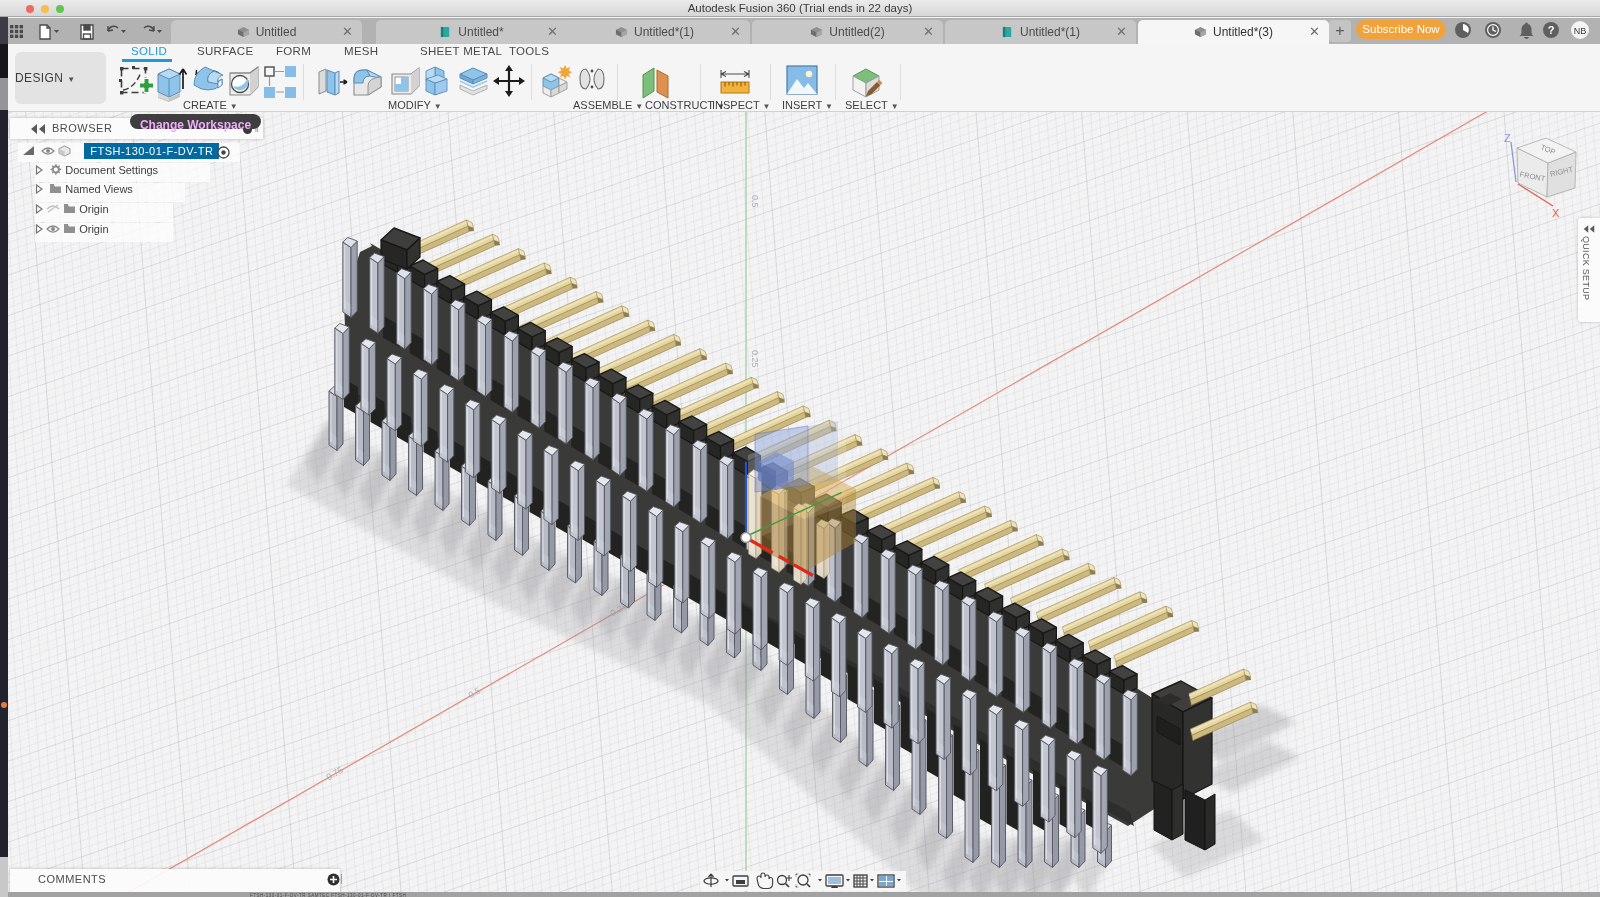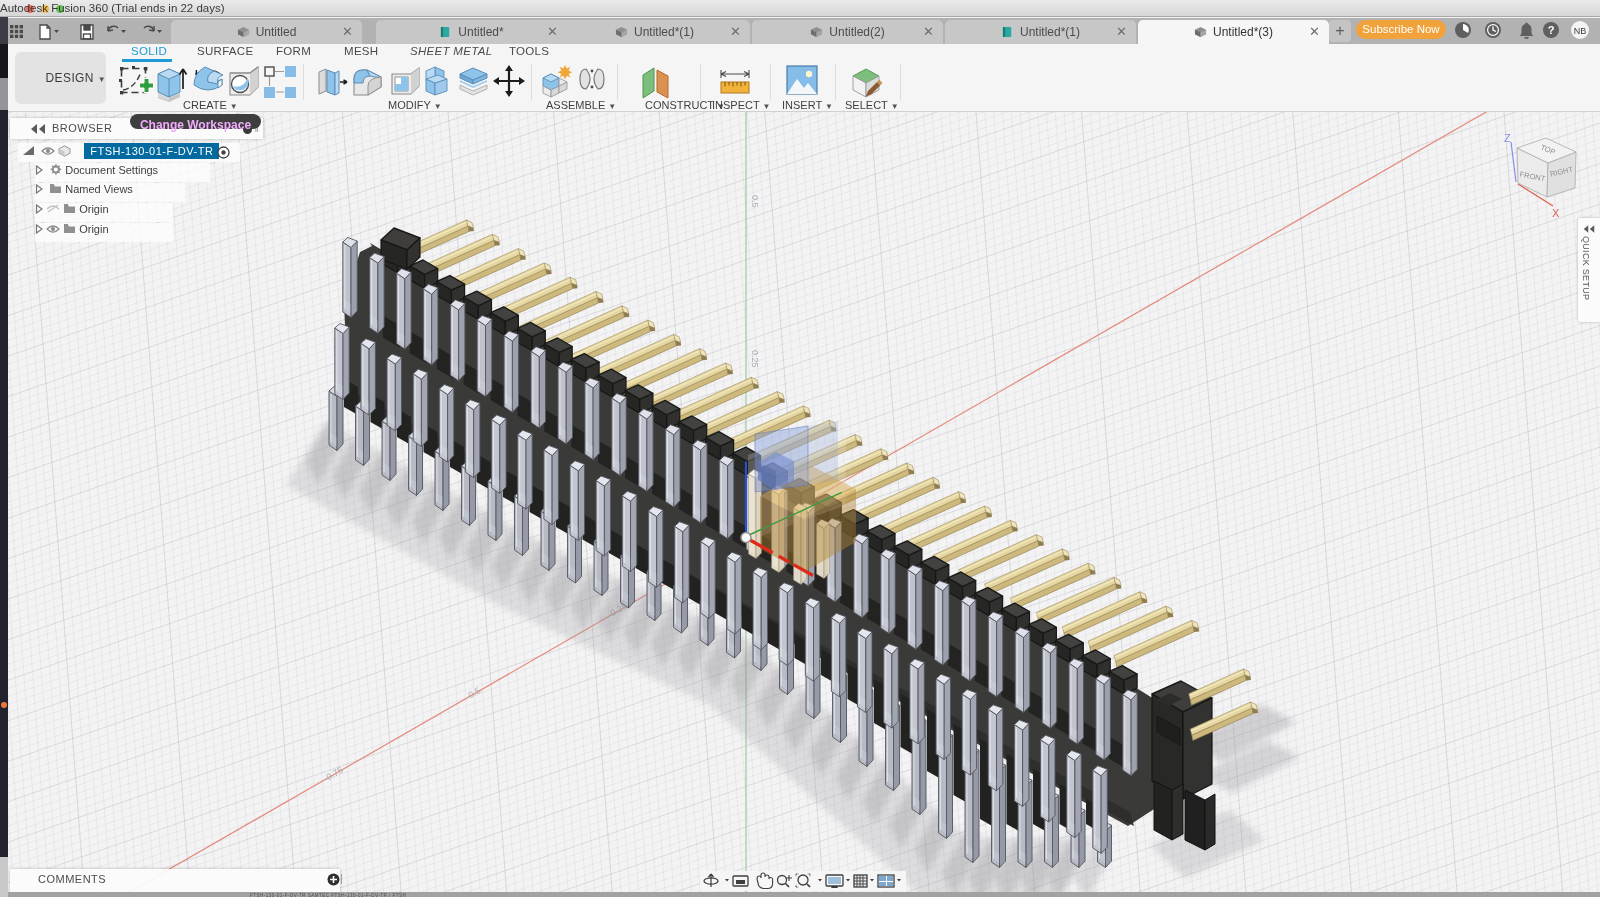--- a/index.html
+++ b/index.html
@@ -2,37 +2,37 @@
 <html><head><meta charset="utf-8"><style>
 * { margin:0; padding:0; box-sizing:border-box; }
 html,body { width:1600px; height:897px; overflow:hidden; font-family:"Liberation Sans",sans-serif; }
 #app { position:relative; width:1600px; height:897px; background:#f3f3f4; }
 .abs { position:absolute; }
 
 
 #titlebar { position:absolute; left:0; top:0; width:1600px; height:17px;
   background:linear-gradient(#ebebeb,#d6d6d6); border-bottom:1px solid #a8a8a8; }
 #titlebar .tl { position:absolute; top:5px; width:8px; height:8px; border-radius:50%; }
-#title-text { position:absolute; top:2px; left:0; width:1600px; text-align:left;
+#title-text { position:absolute; top:2px; left:0; width:1600px; text-align:center;
   font-size:11.5px; color:#3a3a3a; }
 
 
 #tabbar { position:absolute; left:8px; top:18px; width:1592px; height:26px; background:#b2b2b2; }
 .doctab { position:absolute; top:20px; height:24px; width:191px; background:#c7c7c7;
   border-radius:5px 5px 0 0; font-size:12px; color:#4b4b4b; }
 .doctab.active { background:#f6f6f6; color:#333; }
 .doctab .lbl { position:absolute; top:5px; left:0; right:0; text-align:center; }
 .doctab .x { position:absolute; right:9px; top:4px; font-size:13px; color:#6e6e6e; }
 .cubeic { display:inline-block; width:13px; height:12px; vertical-align:-2px; margin-right:6px; }
 
 
 #ribbon { position:absolute; left:8px; top:44px; width:1592px; height:68px; background:#f5f5f5;
   border-bottom:1px solid #d0d0d0; }
 #designbtn { position:absolute; left:7px; top:8px; width:91px; height:52px; background:#e3e3e3;
-  border-radius:6px; text-align:right; line-height:52px; font-size:12px; color:#3c3c3c; letter-spacing:0.4px; }
+  border-radius:6px; text-align:left; line-height:52px; font-size:12px; color:#3c3c3c; letter-spacing:0.4px; }
 .rtab { position:absolute; top:1px; font-size:11.5px; color:#4a4a4a; letter-spacing:0.3px;text-align:right; }
 .rlabel { position:absolute; top:55px; font-size:11px; color:#3f3f3f; }
 .rsep { position:absolute; top:20px; height:36px; width:1px; background:#dcdcdc; }
 .dd { color:#555; font-size:8px; }
 
 
 .panel { position:absolute; background:rgba(252,252,252,0.92); box-shadow:0 0 3px rgba(0,0,0,0.25); }
 #browserhead { left:10px; top:118px; width:253px; height:21px; font-size:11px; color:#4c4c4c; }
 #browserhead .tt { position:absolute; left:42px; top:4px; letter-spacing:0.5px; }
 .treerow { position:absolute; left:18px; height:19px; background:rgba(252,252,252,0.85); font-size:11px; color:#3e3e3e; }
@@ -1464,21 +1464,21 @@
  <circle cx="97" cy="9" r="8" fill="#5f5f5f"></circle>
       <text x="97" y="13" font-size="11" font-weight="bold" fill="#fff" text-anchor="middle" font-family="Liberation Sans,sans-serif">?</text>
  <circle cx="126" cy="9" r="9" fill="#f4f4f4"></circle>
       <text x="126" y="12.5" font-size="9" fill="#3a3a3a" text-anchor="middle" font-family="Liberation Sans,sans-serif">NB</text>
 </svg>
     <div id="ribbon">
       <div class="rtab" style="left:123px;color:#1e9bd7;">SOLID</div>
       <div class="rtab" style="left:189px;color:#4a4a4a;">SURFACE</div>
       <div class="rtab" style="left:268px;color:#4a4a4a;">FORM</div>
       <div class="rtab" style="left:336px;color:#4a4a4a;">MESH</div>
-      <div class="rtab" style="left:402px;color:#4a4a4a;font-style:italic;">SHEET METAL</div>
+      <div class="rtab" style="left:412px;color:#4a4a4a;">SHEET METAL</div>
       <div class="rtab" style="left:501px;color:#4a4a4a;">TOOLS</div>
       <div class="abs" style="left:114px;top:15px;width:50px;height:3px;background:#1e9bd7;"></div>
       <div id="designbtn">DESIGN <span class="dd">▼</span></div>
 <svg class="abs" style="left:-8px;top:19px" width="920" height="50" viewBox="0 0 920 50">
 
 <g transform="translate(120,4)">
  <g fill="none" stroke="#3c3c3c" stroke-width="1.6" stroke-dasharray="7 4">
   <rect x="1.5" y="1.5" width="24" height="24"></rect>
  </g>
  <g fill="#3c3c3c">
@@ -1608,21 +1608,21 @@
 <g transform="translate(851,2)">
  <path d="M2 11 L15 4 L28 11 L15 18 Z" fill="#7cbf7c" stroke="#55924f" stroke-width="0.9"></path>
  <path d="M2 11 L15 18 L15 32 L2 25 Z" fill="#f2f2f2" stroke="#9a9a9a" stroke-width="0.9"></path>
  <path d="M15 18 L28 11 L28 25 L15 32 Z" fill="#dcdcdc" stroke="#9a9a9a" stroke-width="0.9"></path>
  <path d="M26 17 L17 26 l-2.2 5.5 l5.5 -2.2 l9 -9 z" fill="#8a5a30"></path>
  <path d="M26 17 l3.2 3.2 l2.3 -2.3 l-3.2 -3.2 z" fill="#c89058"></path>
 </g>
 </svg>
       <div class="rlabel" style="left:175px;">CREATE <span class="dd">▼</span></div>
       <div class="rlabel" style="left:380px;">MODIFY <span class="dd">▼</span></div>
-      <div class="rlabel" style="left:538px;">ASSEMBLE <span class="dd">▼</span></div>
+      <div class="rlabel" style="left:565px;">ASSEMBLE <span class="dd">▼</span></div>
       <div class="rlabel" style="left:637px;">CONSTRUCT <span class="dd">▼</span></div>
       <div class="rlabel" style="left:704px;">INSPECT <span class="dd">▼</span></div>
       <div class="rlabel" style="left:774px;">INSERT <span class="dd">▼</span></div>
       <div class="rlabel" style="left:837px;">SELECT <span class="dd">▼</span></div>
       <div class="rsep" style="left:295px;"></div>
       <div class="rsep" style="left:523px;"></div>
       <div class="rsep" style="left:609px;"></div>
       <div class="rsep" style="left:692px;"></div>
       <div class="rsep" style="left:762px;"></div>
       <div class="rsep" style="left:827px;"></div>

